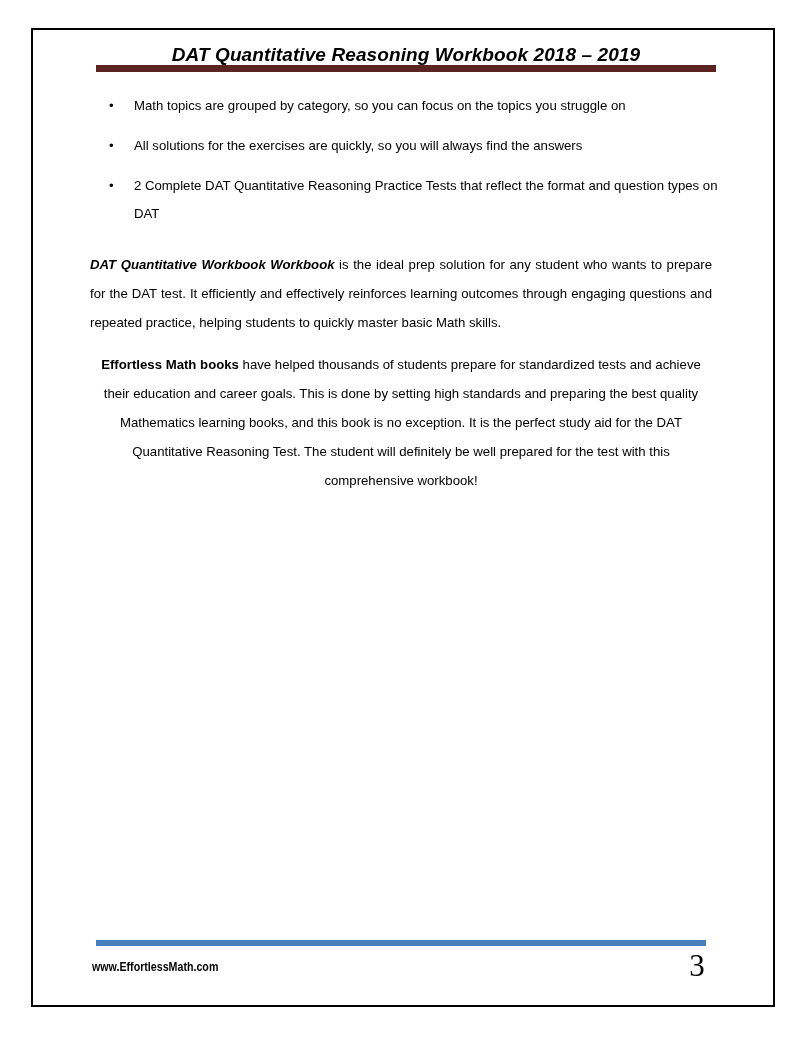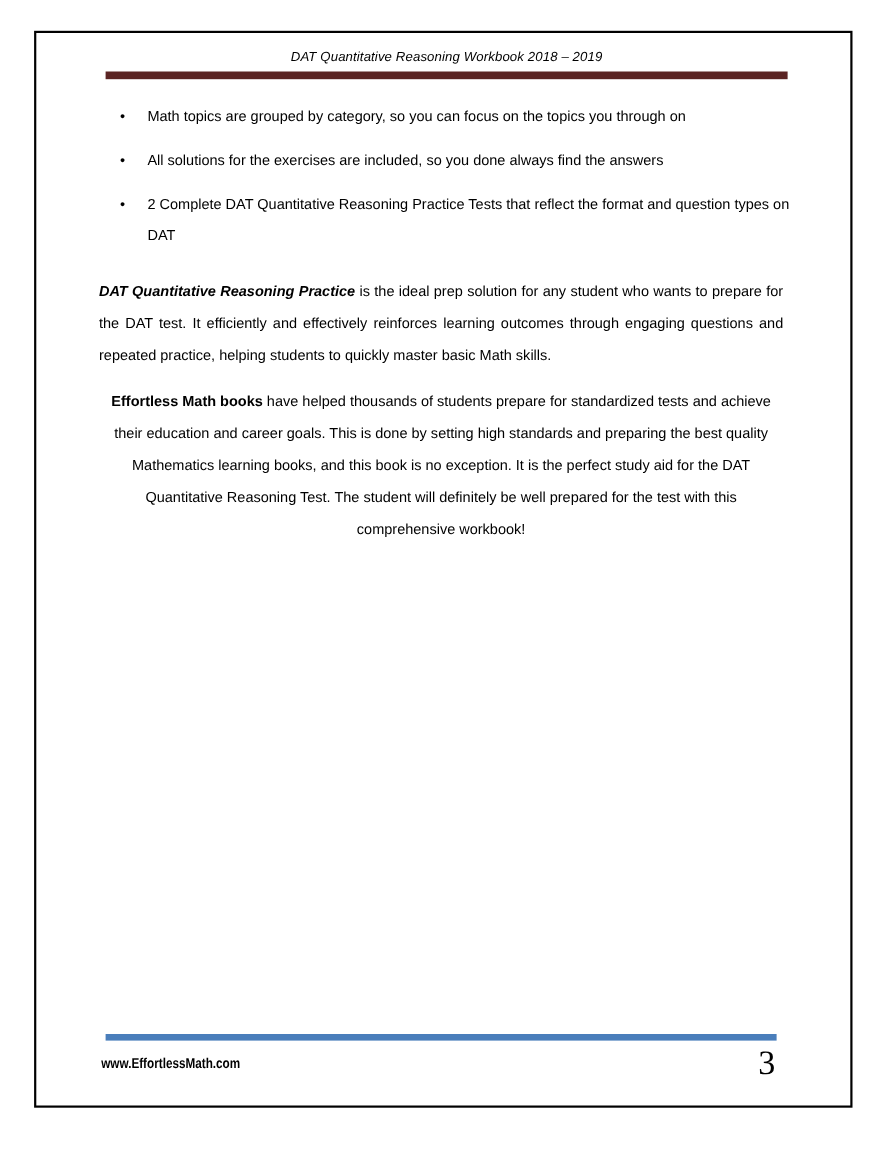--- a/index.html
+++ b/index.html
@@ -26,22 +26,22 @@
     box-sizing: border-box;
   }
   
   .header {
     position: absolute;
     left: 95px;
     top: 44px;
     width: 622px;
   }
   .header-title {
-    font-size: 12px;
-    font-weight: normal;
+    font-size: 19px;
+    font-weight: bold;
     font-style: italic;
     text-align: center;
     color: #000000;
     letter-spacing: 0.1px;
     white-space: nowrap;
   }
   .header-rule {
     position: absolute;
     left: 96px;
     top: 65px;
@@ -127,35 +127,35 @@
   <div class="page-border"></div>
 
   <div class="header">
     <div class="header-title">DAT Quantitative Reasoning Workbook 2018 – 2019</div>
   </div>
   <div class="header-rule"></div>
 
   <div class="bullets">
     <div class="bullet-item">
       <span class="bullet-dot">•</span>
-      <span>Math topics are grouped by category, so you can focus on the topics you through on</span>
+      <span>Math topics are grouped by category, so you can focus on the topics you struggle on</span>
     </div>
     <div class="bullet-item">
       <span class="bullet-dot">•</span>
-      <span>All solutions for the exercises are included, so you done always find the answers</span>
+      <span>All solutions for the exercises are quickly, so you will always find the answers</span>
     </div>
     <div class="bullet-item">
       <span class="bullet-dot">•</span>
       <span>2 Complete DAT Quantitative Reasoning Practice Tests that reflect the format and question types on DAT</span>
     </div>
   </div>
 
   <div class="body-copy">
     <p class="para">
-      <span class="lead-bi">DAT Quantitative Reasoning Practice</span><span> is the ideal prep solution for any student who wants to prepare for the DAT test. It efficiently and effectively reinforces learning outcomes through engaging questions and repeated practice, helping students to quickly master basic Math skills.</span>
+      <span class="lead-bi">DAT Quantitative Workbook Workbook</span><span> is the ideal prep solution for any student who wants to prepare for the DAT test. It efficiently and effectively reinforces learning outcomes through engaging questions and repeated practice, helping students to quickly master basic Math skills.</span>
     </p>
     <p class="para last">
       <span class="lead-b">Effortless Math books</span><span> have helped thousands of students prepare for standardized tests and achieve their education and career goals. This is done by setting high standards and preparing the best quality Mathematics learning books, and this book is no exception. It is the perfect study aid for the DAT Quantitative Reasoning Test. The student will definitely be well prepared for the test with this comprehensive workbook!</span>
     </p>
   </div>
 
   <div class="footer-rule"></div>
   <div class="footer-url">www.EffortlessMath.com</div>
   <div class="footer-pageno">3</div>
 

